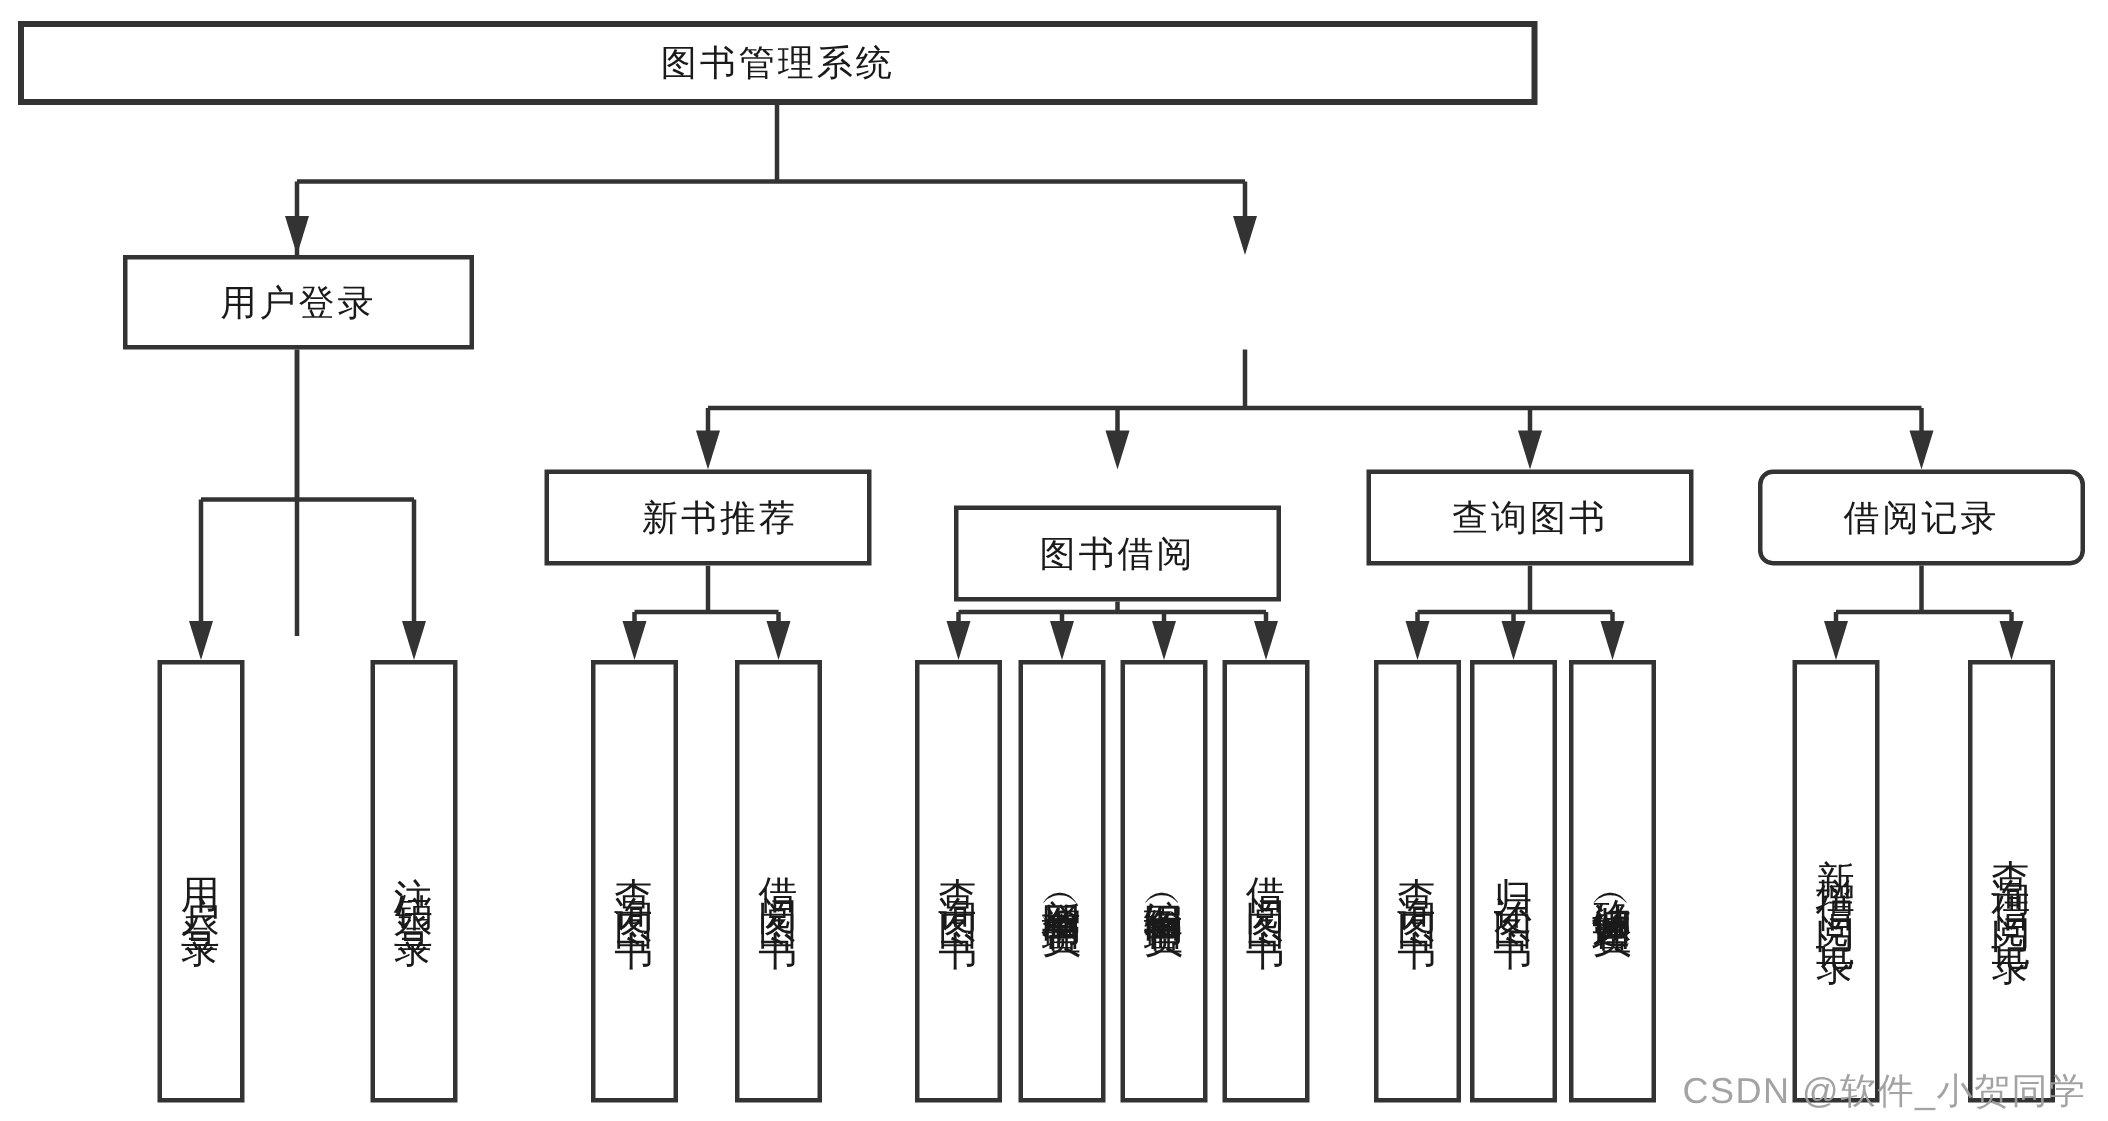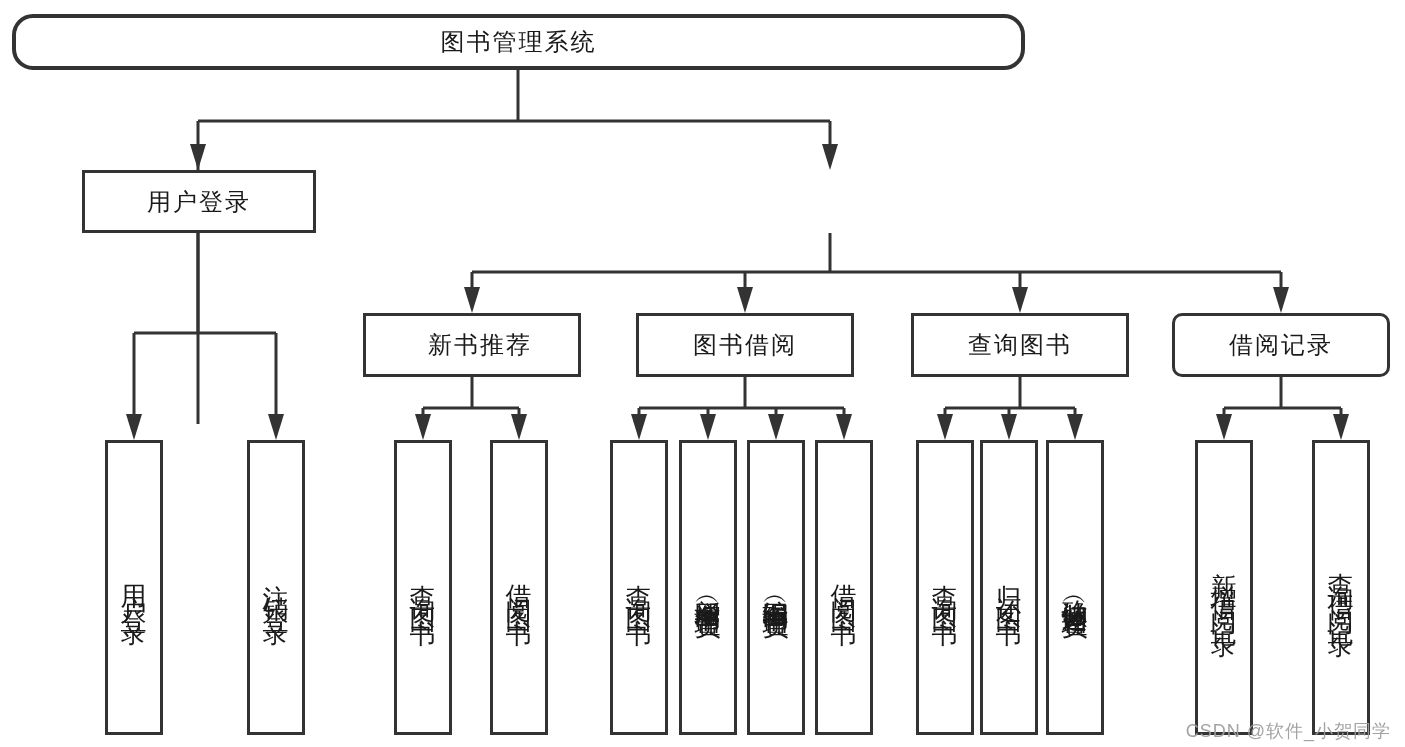--- a/index.html
+++ b/index.html
@@ -25,41 +25,40 @@
     align-items: center;
     justify-content: center;
     color: #1a1a1a;
     font-size: 24px;
     letter-spacing: 2px;
     text-align: center;
   }
   .root {
     left: 12px; top: 14px; width: 1013px; height: 56px;
     border-width: 4px;
-    border-radius: 21px;
   }
   .l2 { top: 170px; width: 234px; height: 63px; }
   .l3 { top: 313px; width: 218px; height: 64px; }
   .leaf {
     top: 440px; width: 58px; height: 295px;
   }
   .leaf span {
     writing-mode: vertical-rl;
     text-orientation: mixed;
     white-space: nowrap;
     font-size: 26px;
     letter-spacing: 12px;
     line-height: 1;
   }
   .leaf.long span { letter-spacing: 2px; }
   .watermark {
     position: absolute;
     right: 14px;
     bottom: 4px;
-    font-size: 18px;
+    font-size: 24px;
     color: rgba(158, 158, 158, 0.95);
     letter-spacing: 1px;
     z-index: 5;
   }
 </style>
 </head>
 <body>
 
 <div class="stage">
 
@@ -130,21 +129,21 @@
       <polygon points="1216,414 1232,414 1224,440"></polygon>
       <polygon points="1333,414 1349,414 1341,440"></polygon>
     </g>
   </svg>
 
   <div class="node root">图书管理系统</div>
 
   <div class="node l2" style="left:82px;">用户登录</div>
 
   <div class="node l3" style="left:363px;padding-left:16px;">新书推荐</div>
-  <div class="node l3" style="left:636px;">图书借阅</div>
+  <div class="node l3" style="left:636px;margin-top:24px;">图书借阅</div>
   <div class="node l3" style="left:911px;">查询图书</div>
   <div class="node l3" style="left:1172px;border-radius:10px;">借阅记录</div>
 
   <div class="node leaf" style="left:105px;">
     <span>用户登录</span>
   </div>
   <div class="node leaf" style="left:247px;">
     <span>注销登录</span>
   </div>
 

